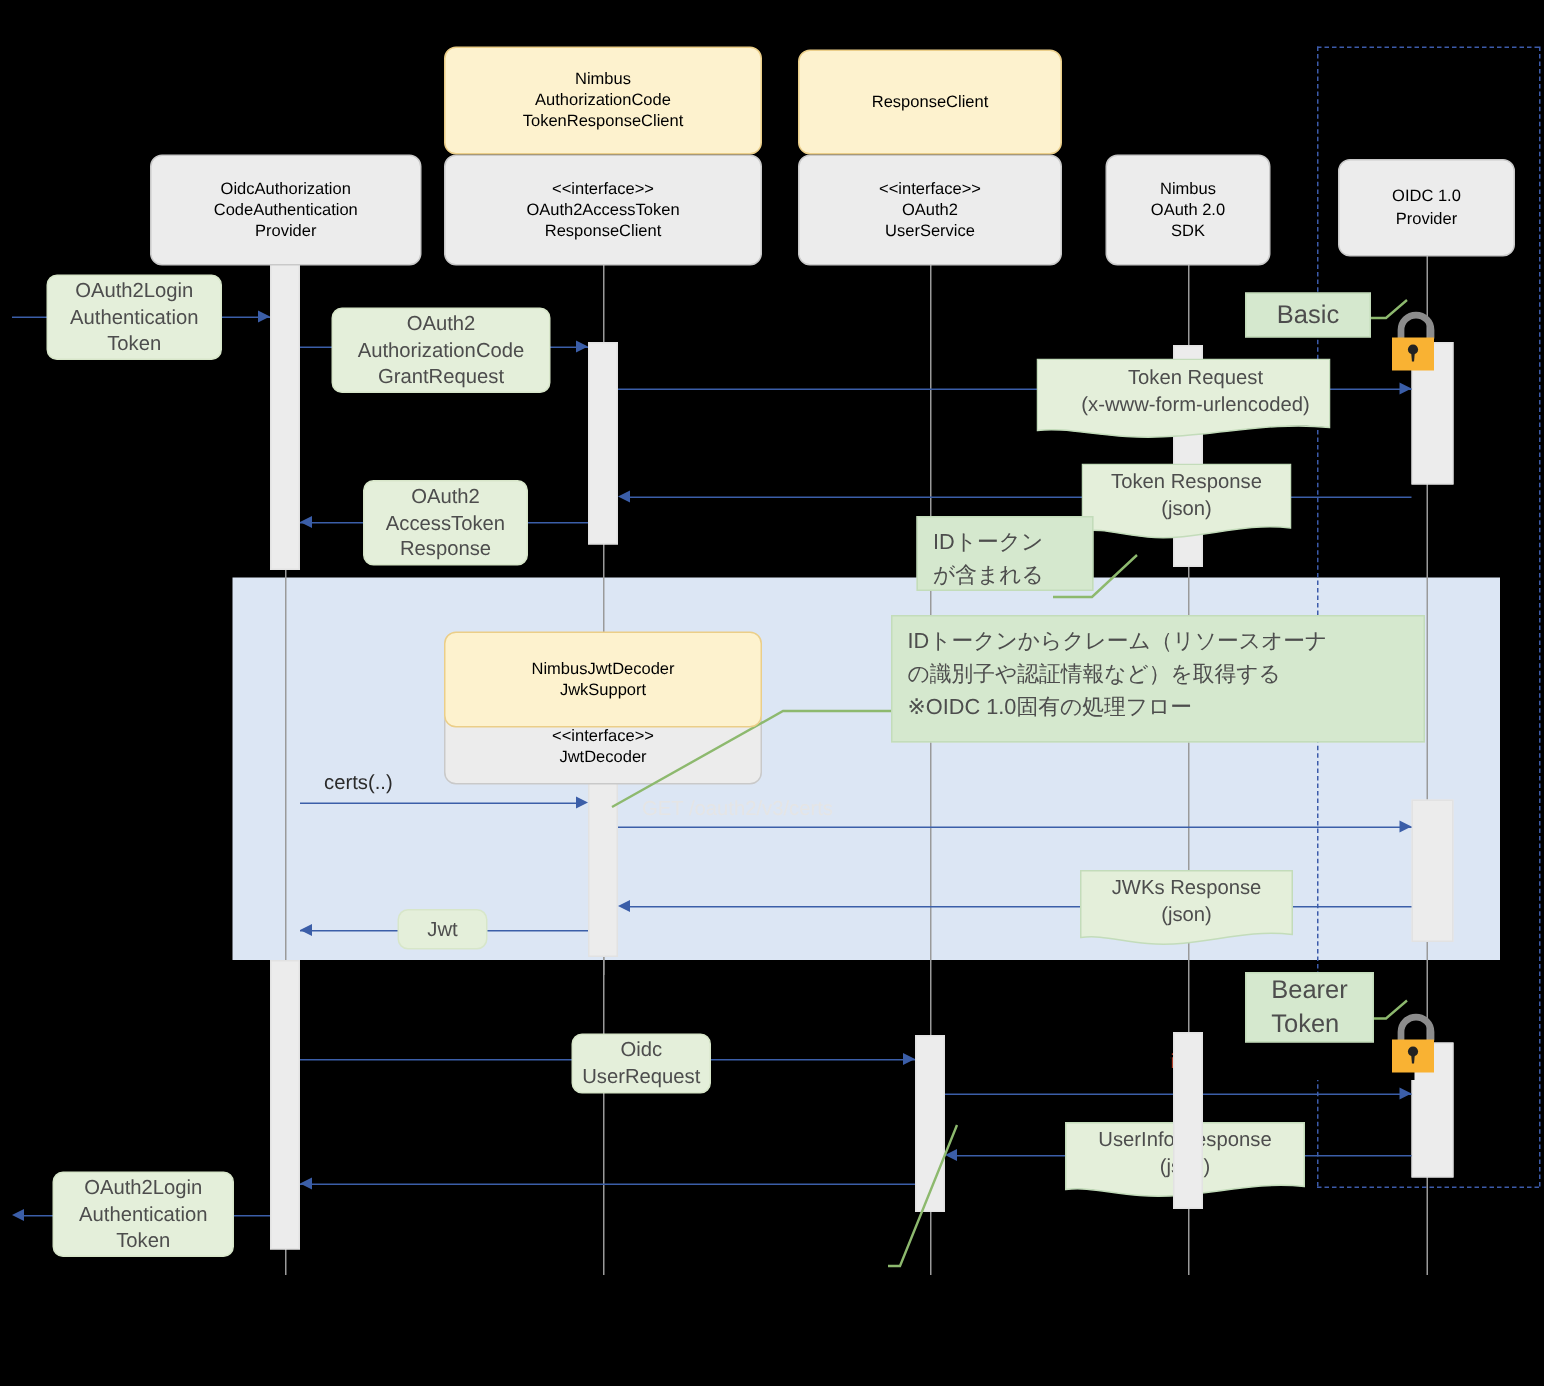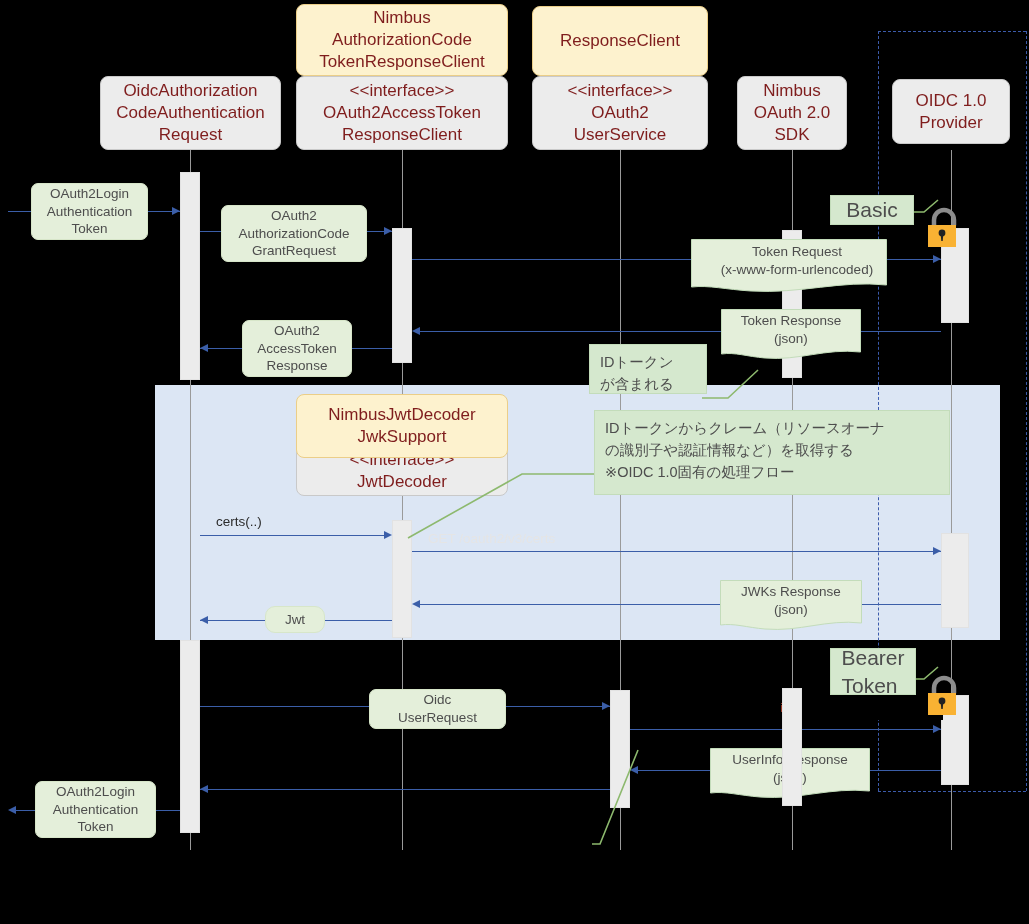--- a/index.html
+++ b/index.html
@@ -6,23 +6,24 @@
   body{font-family:"Liberation Sans","DejaVu Sans",sans-serif;}
   #stage{position:relative;width:1029px;height:924px;background:#000;overflow:hidden;}
 
   
   .abs{position:absolute;box-sizing:border-box;}
 
   
   .head{
     position:absolute;box-sizing:border-box;
     background:#ECECEC;border:1px solid #C9C9C9;border-radius:8px;
-    color:#7f1d1d;display:flex;align-items:center;justify-content:center;
-    text-align:center;line-height:1.28;font-size:17px;
+    color:#000000;display:flex;align-items:center;justify-content:center;
+    text-align:center;line-height:1.28;font-size:11px;
     white-space:pre-line;
+    margin-top:27px;
   }
   .head.impl{
     background:#FDF2CE;border:1px solid #EBCE88;border-radius:8px;
     z-index:4;
   }
 
   
   .lifeline{position:absolute;width:1px;background:#9A9A9A;}
 
   
@@ -49,21 +50,21 @@
     display:flex;align-items:center;justify-content:center;text-align:center;
     white-space:pre-line;z-index:3;
   }
   
   .gnote{
     position:absolute;box-sizing:border-box;
     background:#D5E8CE;border:1px solid #C3DCBA;
     color:#4D4D4D;font-size:13.5px;line-height:1.45;
     padding:7px 10px;white-space:pre-line;z-index:6;
   }
-  .gnote.big{font-size:21px;display:flex;align-items:center;justify-content:center;padding:0;}
+  .gnote.big{font-size:17px;display:flex;align-items:center;justify-content:center;padding:0;}
   .gnote.jp{font-size:14.5px;line-height:1.5;}
 
   
   .torn{position:absolute;z-index:3;}
   .torn .tt{
     position:absolute;left:0;top:0;width:100%;text-align:center;
     color:#4D4D4D;font-size:13.5px;line-height:1.35;white-space:pre-line;
     display:flex;align-items:center;justify-content:center;
   }
 
@@ -109,21 +110,21 @@
   <div class="act" style="left:941px;top:533px;width:28px;height:95px;"></div>
   <div class="act" style="left:941px;top:695px;width:28px;height:90px;"></div>
 
   <div class="head impl" style="left:296px;top:4px;width:212px;height:72px;">Nimbus
 AuthorizationCode
 TokenResponseClient</div>
   <div class="head impl" style="left:532px;top:6px;width:176px;height:70px;">ResponseClient</div>
 
   <div class="head" style="left:100px;top:76px;width:181px;height:74px;">OidcAuthorization
 CodeAuthentication
-Request</div>
+Provider</div>
   <div class="head" style="left:296px;top:76px;width:212px;height:74px;">&lt;&lt;interface&gt;&gt;
 OAuth2AccessToken
 ResponseClient</div>
   <div class="head" style="left:532px;top:76px;width:176px;height:74px;">&lt;&lt;interface&gt;&gt;
 OAuth2
 UserService</div>
   <div class="head" style="left:737px;top:76px;width:110px;height:74px;">Nimbus
 OAuth 2.0
 SDK</div>
   <div class="head" style="left:892px;top:79px;width:118px;height:65px;">OIDC 1.0
@@ -165,21 +166,21 @@
     <div class="tt" style="height:42px;">Token Response
 (json)</div>
   </div>
 
   <div class="msg" style="left:200px;top:348px;width:192px;"></div>
   <div class="arrowL" style="left:200px;top:344px;"></div>
   <div class="glabel" style="left:242px;top:320px;width:110px;height:57px;">OAuth2
 AccessToken
 Response</div>
 
-  <div class="gnote jp" style="left:589px;top:344px;width:118px;height:50px;">IDトークン
+  <div class="gnote jp" style="left:611px;top:344px;width:118px;height:50px;">IDトークン
 が含まれる</div>
   <svg class="leader" style="left:700px;top:360px;width:70px;height:45px;">
     <polyline points="2,38 28,38 58,10" fill="none" stroke="#8DB96E" stroke-width="1.6"></polyline>
   </svg>
 
   <div class="gnote jp" style="left:594px;top:410px;width:356px;height:85px;">IDトークンからクレーム（リソースオーナ
 の識別子や認証情報など）を取得する
 ※OIDC 1.0固有の処理フロー</div>
 
   <div class="msg" style="left:200px;top:535px;width:184px;"></div>
@@ -199,25 +200,25 @@
   <div class="torn" style="left:720px;top:580px;width:142px;height:54px;">
     <svg width="142" height="54" viewBox="0 0 142 54">
       <path d="M0.5,0.5 H141.5 V43 C106,39 80,52 45,49 C27,47.5 14,43 0.5,45 Z" fill="#E4EFDA" stroke="#C3DCBA" stroke-width="1"></path>
     </svg>
     <div class="tt" style="height:42px;">JWKs Response
 (json)</div>
   </div>
 
   <div class="msg" style="left:200px;top:620px;width:192px;"></div>
   <div class="arrowL" style="left:200px;top:616px;"></div>
-  <div class="glabel" style="left:265px;top:606px;width:60px;height:27px;border-radius:10px;">Jwt</div>
+  <div class="glabel" style="left:265px;top:606px;width:60px;height:27px;">Jwt</div>
 
   <div class="msg" style="left:200px;top:706px;width:410px;"></div>
   <div class="arrowR" style="left:602px;top:702px;"></div>
-  <div class="glabel" style="left:369px;top:689px;width:137px;height:40px;">Oidc
+  <div class="glabel" style="left:381px;top:689px;width:93px;height:40px;">Oidc
 UserRequest</div>
 
   <div class="hidden-text" style="left:719px;top:700px;">GET /userinfo</div>
   <div class="msg" style="left:630px;top:729px;width:311px;"></div>
   <div class="arrowR" style="left:933px;top:725px;"></div>
 
   <div class="abs" style="left:630px;top:694px;width:150px;height:26px;background:#000;z-index:3;"></div>
   <div class="abs" style="left:803px;top:694px;width:140px;height:26px;background:#000;z-index:3;"></div>
   <div class="act" style="left:782px;top:688px;width:20px;height:118px;z-index:4;"></div>
 

